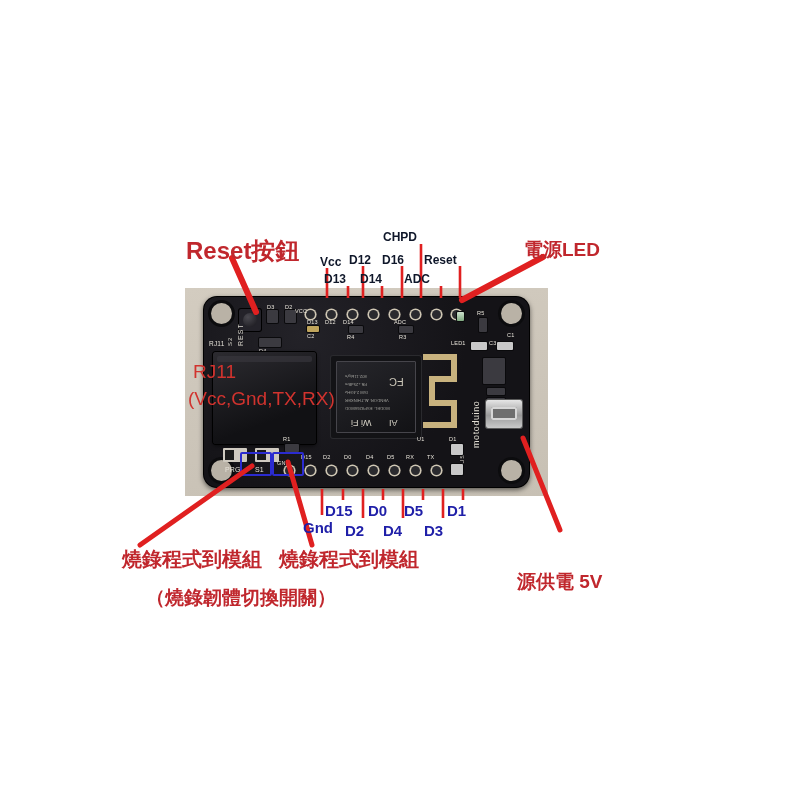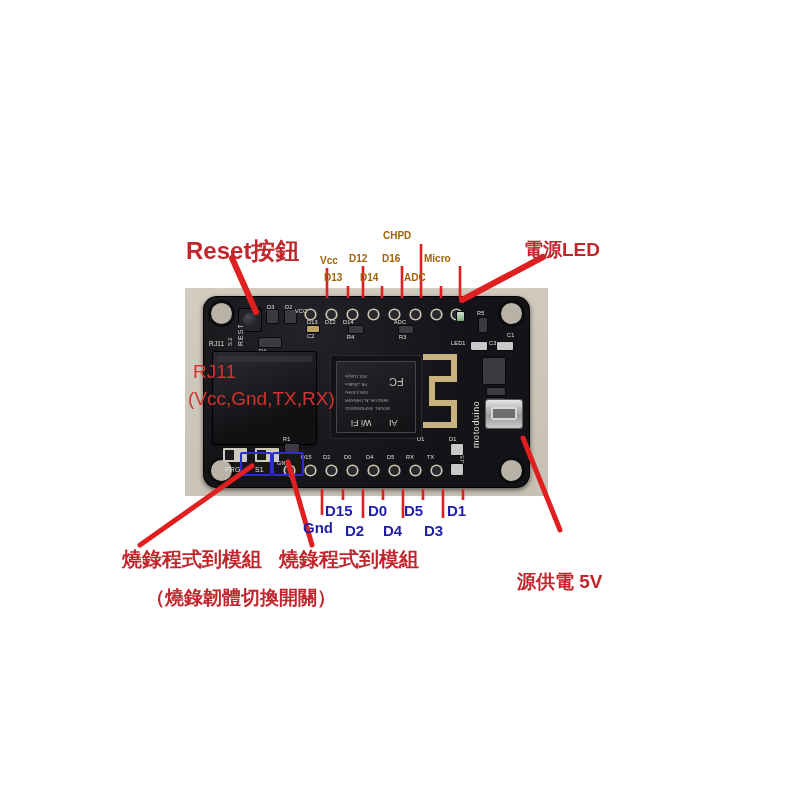--- a/index.html
+++ b/index.html
@@ -20,21 +20,21 @@
   .t-led     {left:524px; top:240px; font-size:19px;}
   .t-rj11a   {left:193px; top:362px; font-size:19px; color:#d1332e;}
   .t-rj11b   {left:188px; top:389px; font-size:19px; color:#d1332e;}
   .t-burn    {left:122px; top:549px; font-size:20px;}
   .t-burn2   {left:146px; top:588px; font-size:19px;}
   .t-normal  {left:279px; top:549px; font-size:20px;}
   .t-usb1    {left:517px; top:539px; font-size:19px;}
   .t-usb2    {left:517px; top:572px; font-size:19px;}
 
   
-  .pt{position:absolute;font-size:10px;font-weight:bold;color:#a16207;white-space:nowrap;}
+  .pt{position:absolute;font-size:12px;font-weight:bold;color:#0f172a;white-space:nowrap;}
   
   .pb{position:absolute;font-size:15px;font-weight:bold;color:#1f1fa8;white-space:nowrap;}
 
   
   #leads{position:absolute;left:0;top:0;width:801px;height:801px;pointer-events:none;}
 
   
   #photo{
     position:absolute;left:185px;top:288px;width:363px;height:208px;
     background:#cfc8bb;
@@ -275,21 +275,21 @@
   <div class="lab red t-usb2">源供電 5V</div>
 
   <div id="toppins">
       <div class="pt" style="left: 320px; top: 255px;">Vcc</div>
       <div class="pt" style="left: 324px; top: 272px;">D13</div>
       <div class="pt" style="left: 349px; top: 253px;">D12</div>
       <div class="pt" style="left: 360px; top: 272px;">D14</div>
       <div class="pt" style="left: 382px; top: 253px;">D16</div>
       <div class="pt" style="left: 383px; top: 230px;">CHPD</div>
       <div class="pt" style="left: 404px; top: 272px;">ADC</div>
-      <div class="pt" style="left: 424px; top: 253px;">Micro</div>
+      <div class="pt" style="left: 424px; top: 253px;">Reset</div>
     </div>
   <div id="botpins">
       <div class="pb" style="left: 303px; top: 519px;">Gnd</div>
       <div class="pb" style="left: 325px; top: 502px;">D15</div>
       <div class="pb" style="left: 345px; top: 522px;">D2</div>
       <div class="pb" style="left: 368px; top: 502px;">D0</div>
       <div class="pb" style="left: 383px; top: 522px;">D4</div>
       <div class="pb" style="left: 404px; top: 502px;">D5</div>
       <div class="pb" style="left: 424px; top: 522px;">D3</div>
       <div class="pb" style="left: 447px; top: 502px;">D1</div>

